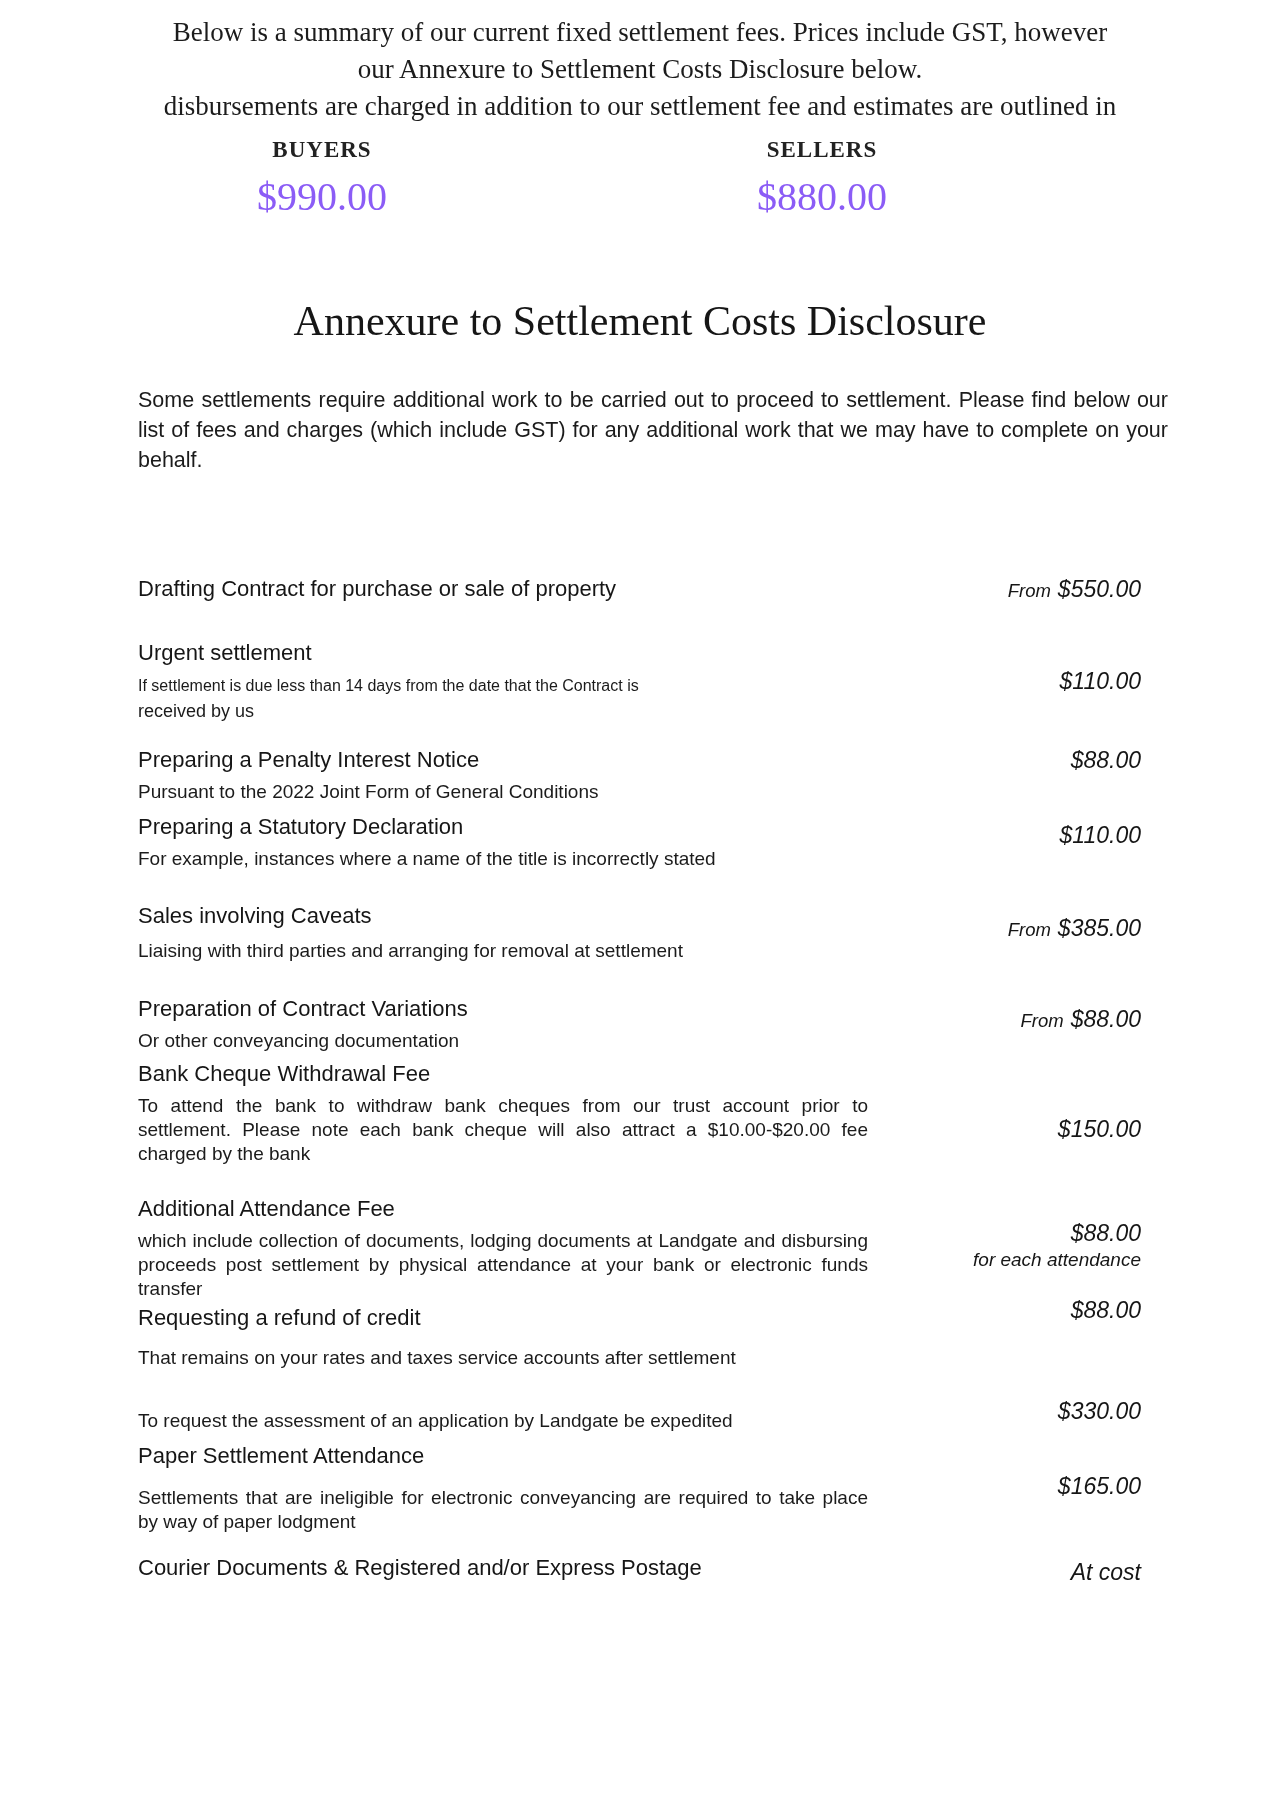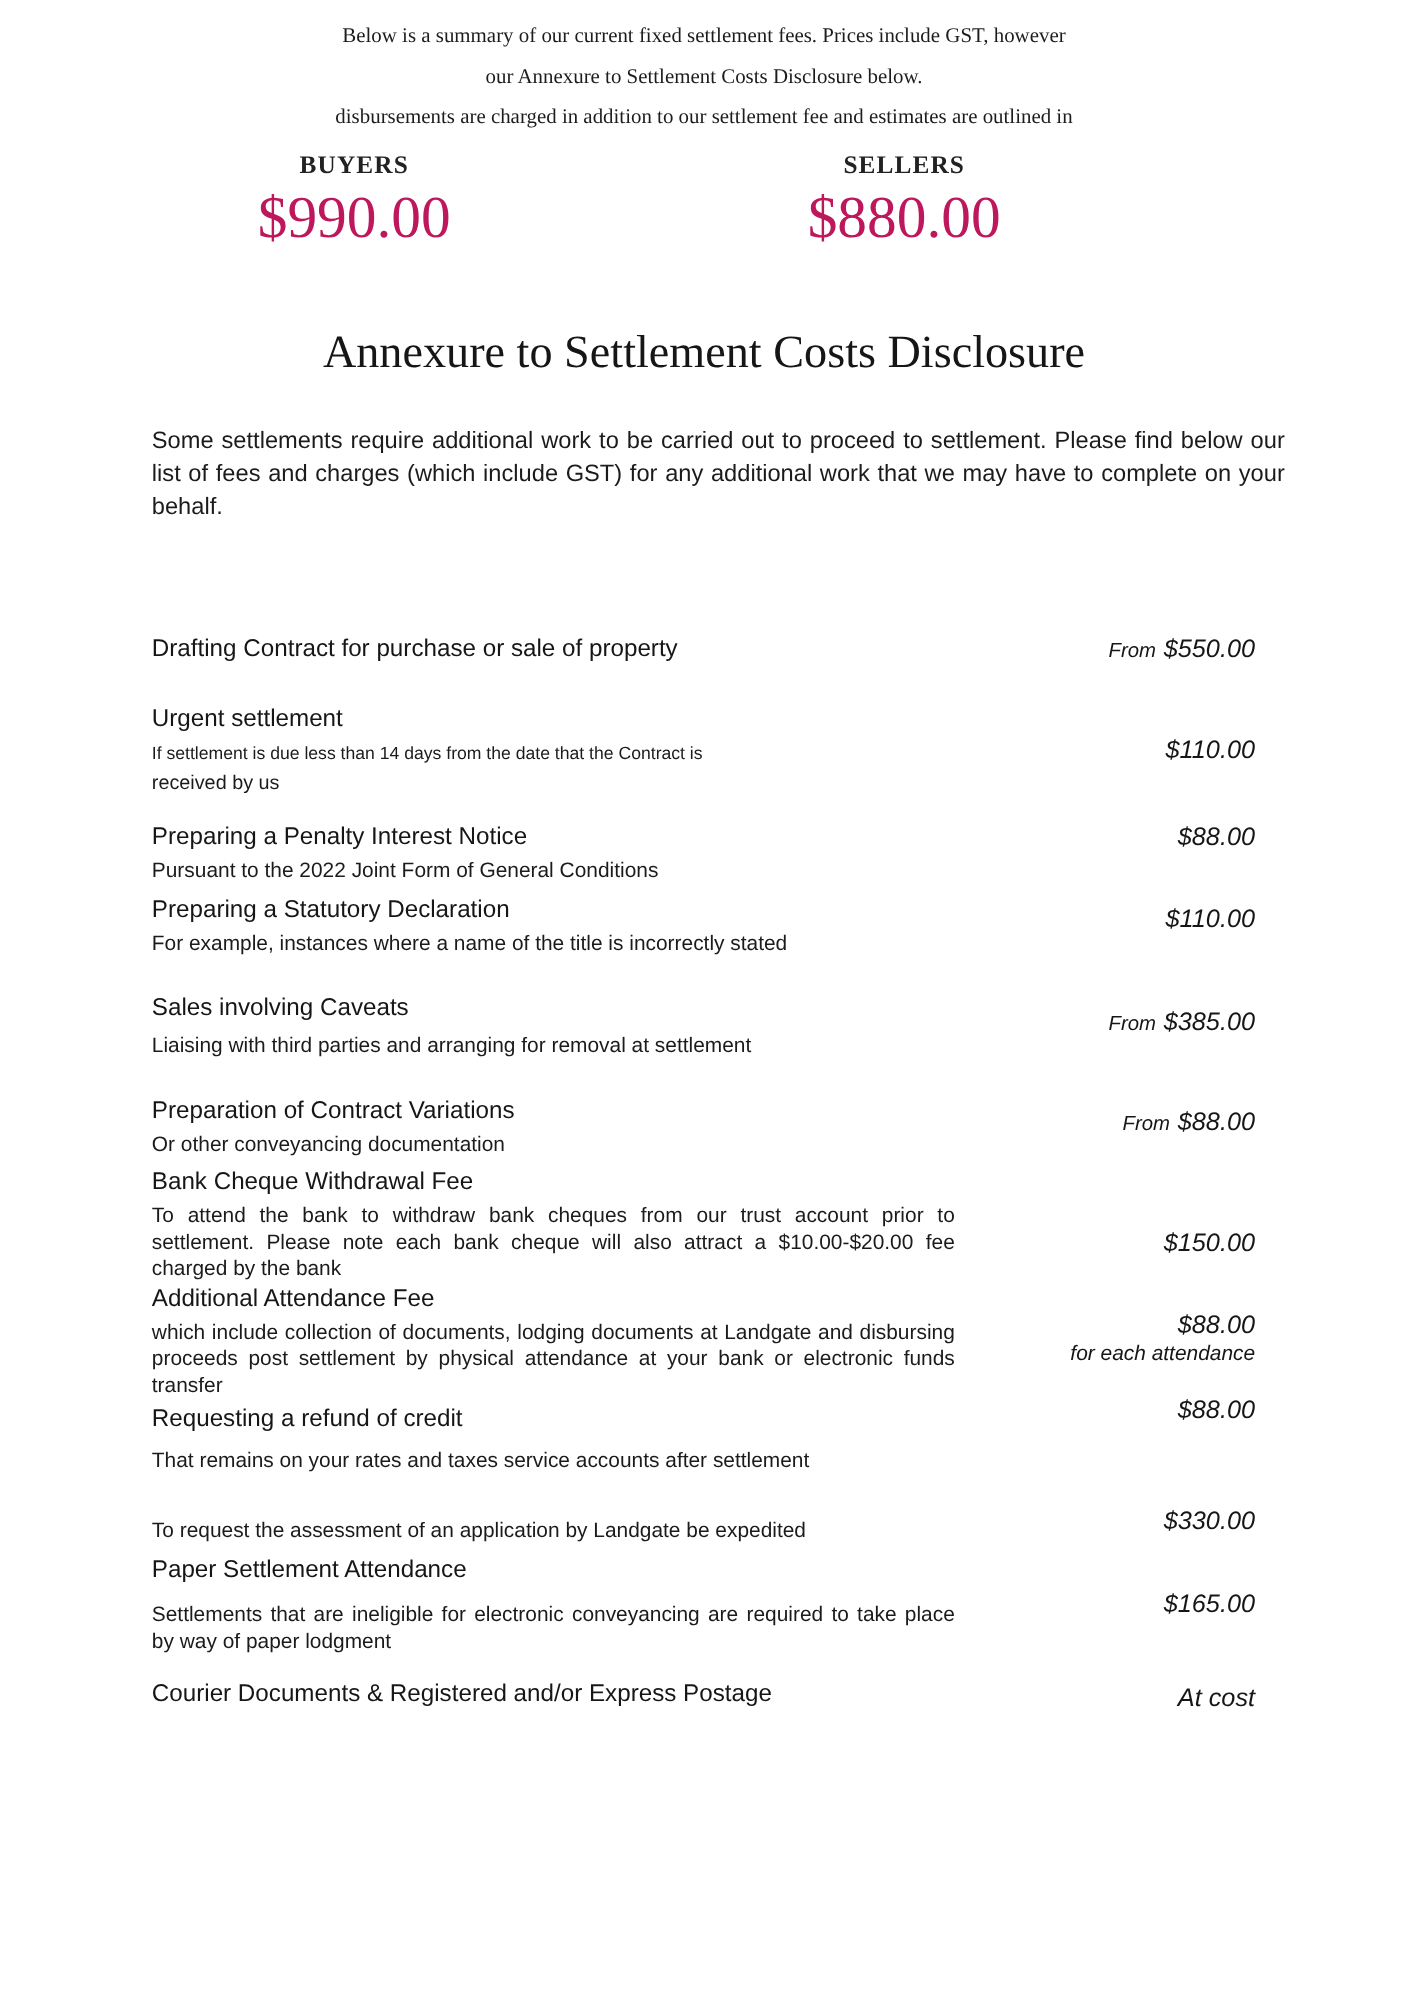--- a/index.html
+++ b/index.html
@@ -11,44 +11,44 @@
     overflow: hidden;
     font-family: "Liberation Sans", sans-serif;
   }
   .page { position: relative; width: 1280px; height: 1810px; }
 
   
   .top-summary {
     padding-top: 14px;
     text-align: center;
     font-family: "Liberation Serif", serif;
-    font-size: 19px;
+    font-size: 27px;
     line-height: 37px;
     color: #1c1c1c;
   }
   
   .price-cols {
     display: flex;
     margin-left: 72px;
     width: 1000px;
     font-family: "Liberation Serif", serif;
   }
   .price-col { width: 500px; text-align: center; }
   .price-col-label {
     margin-top: 12px;
     font-size: 23px;
     font-weight: bold;
     letter-spacing: 1px;
     color: #222;
   }
   .price-col-amount {
     margin-top: 6px;
-    font-size: 54px;
+    font-size: 40px;
     line-height: 56px;
-    color: #be185d;
+    color: #8b5cf6;
   }
 
   
   .annexure-title {
     margin-top: 72px;
     text-align: center;
     font-family: "Liberation Serif", serif;
     font-weight: normal;
     font-size: 42px;
     line-height: 48px;
@@ -185,21 +185,21 @@
     <div class="fee-row" style="margin-top:7px">
       <div class="fee-left">
         <div class="fee-title">Bank Cheque Withdrawal Fee</div>
         <div class="fee-desc justify">To attend the bank to withdraw bank cheques from our trust account prior to settlement. Please note each bank cheque will also attract a $10.00-$20.00 fee charged by the bank</div>
       </div>
       <div class="fee-price" style="margin-top:55px">
         <span>$150.00</span>
       </div>
     </div>
 
-    <div class="fee-row" style="">
+    <div class="fee-row" style="margin-top:29px">
       <div class="fee-left">
         <div class="fee-title">Additional Attendance Fee</div>
         <div class="fee-desc justify">which include collection of documents, lodging documents at Landgate and disbursing proceeds post settlement by physical attendance at your bank or electronic funds transfer</div>
       </div>
       <div class="fee-price" style="margin-top:24px">
         <span>$88.00</span>
         <div class="price-note">for each attendance</div>
       </div>
     </div>
 

